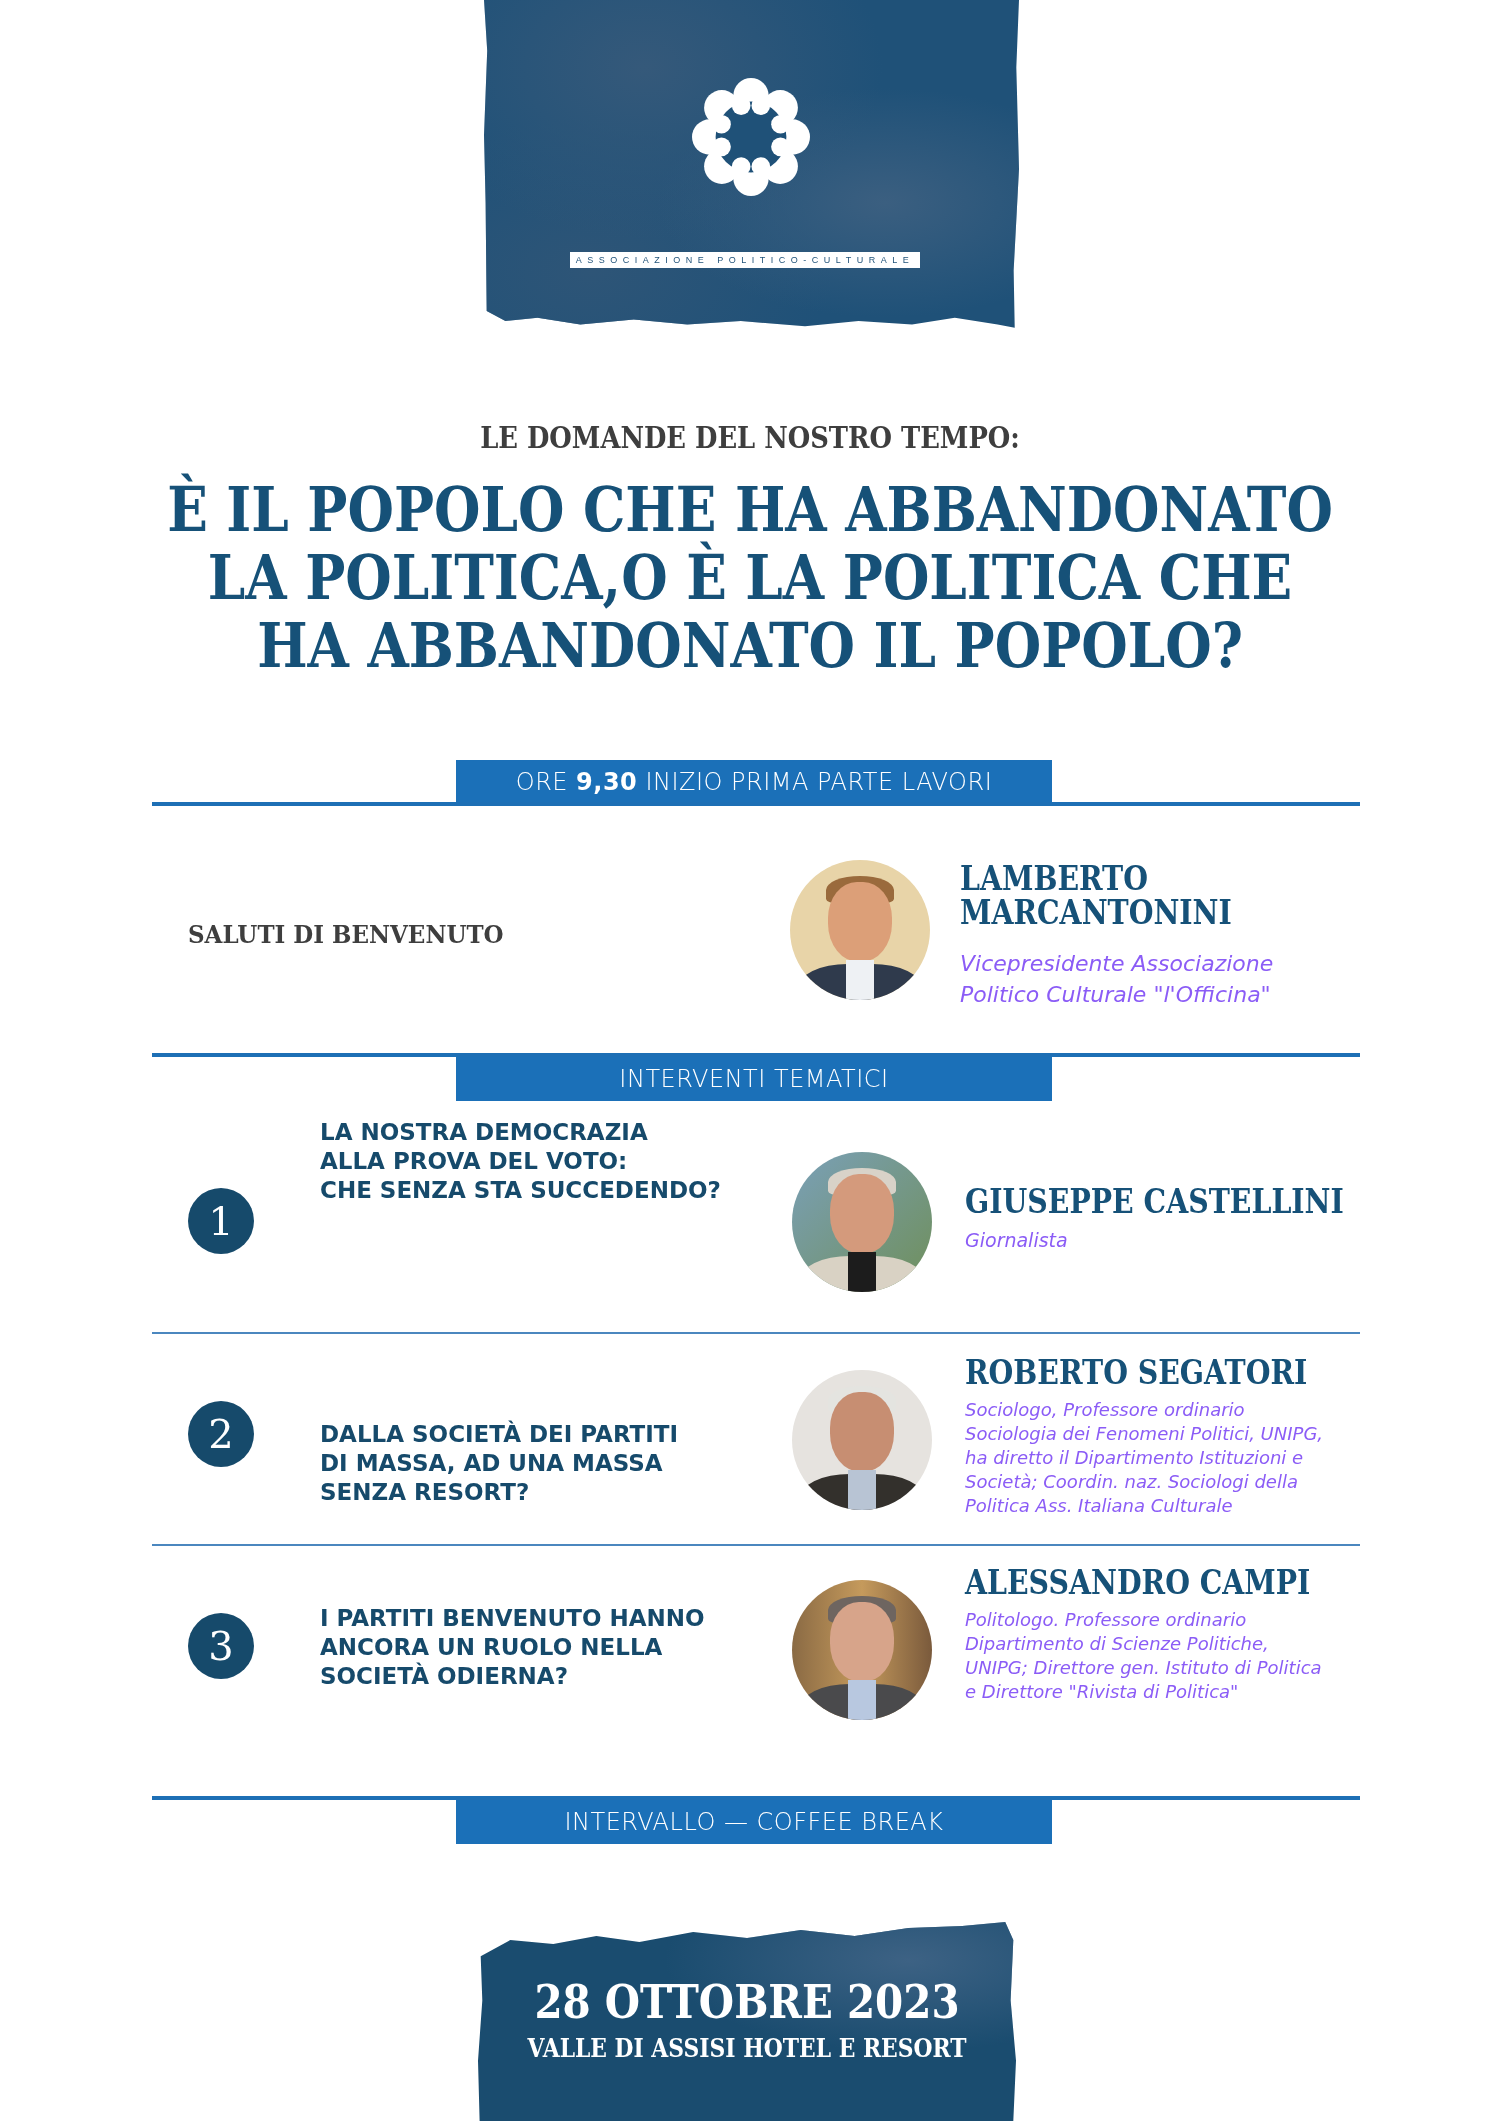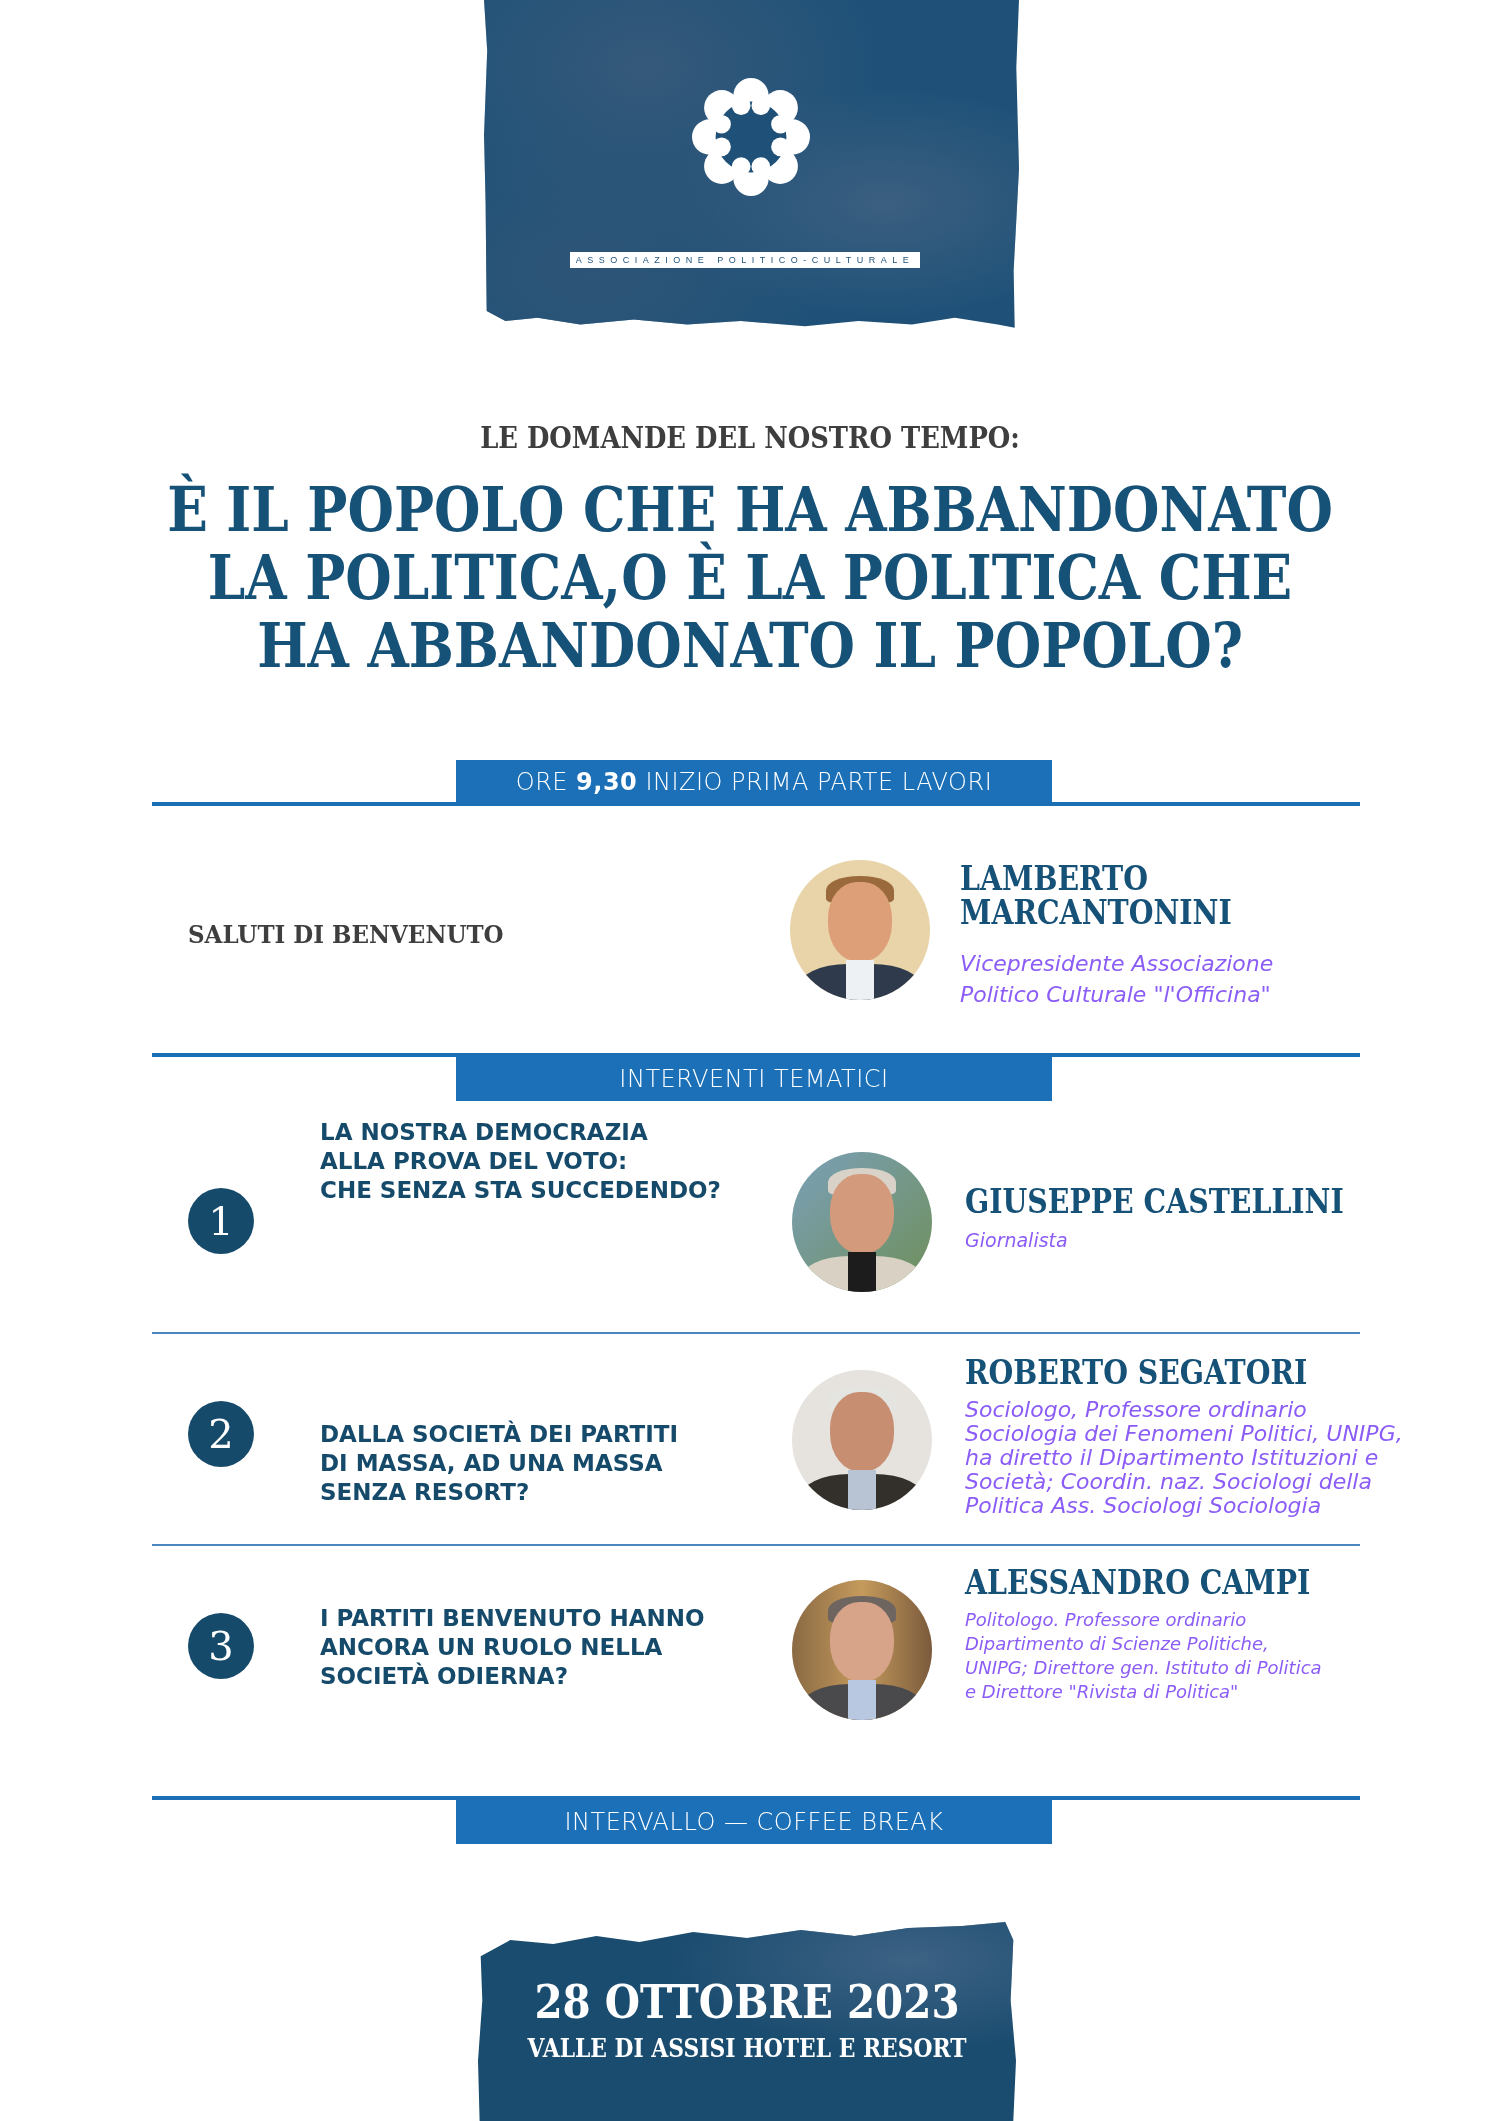--- a/index.html
+++ b/index.html
@@ -194,26 +194,26 @@
   <div>SENZA RESORT?</div>
 </div>
 <div class="photo" style="left:792px; top:1370px;">
   <div class="bg" style="background:#e6e3df;"></div>
   <div class="hair" style="background:#e4e4e0;"></div>
   <div class="face" style="background:#c78e72;"></div>
   <div class="body" style="background:#33302c;"></div>
   <div class="collar" style="background:#b8c4d4;"></div>
 </div>
 <div class="speaker-name" style="left:965px; top:1356px;">ROBERTO SEGATORI</div>
-<div class="speaker-role" style="left:965px; top:1398px; font-size:22px; line-height:24px;">
+<div class="speaker-role" style="left:965px; top:1398px; font-size:18px; line-height:24px;">
   <div>Sociologo, Professore ordinario</div>
   <div>Sociologia dei Fenomeni Politici, UNIPG,</div>
   <div>ha diretto il Dipartimento Istituzioni e</div>
   <div>Società; Coordin. naz. Sociologi della</div>
-  <div>Politica Ass. Sociologi Sociologia</div>
+  <div>Politica Ass. Italiana Culturale</div>
 </div>
 <div class="divider" style="top:1544px;"></div>
 
 <div class="num" style="top:1613px;">3</div>
 <div class="topic" style="top:1604px;">
   <div>I PARTITI BENVENUTO HANNO</div>
   <div>ANCORA UN RUOLO NELLA</div>
   <div>SOCIETÀ ODIERNA?</div>
 </div>
 <div class="photo" style="left:792px; top:1580px;">

